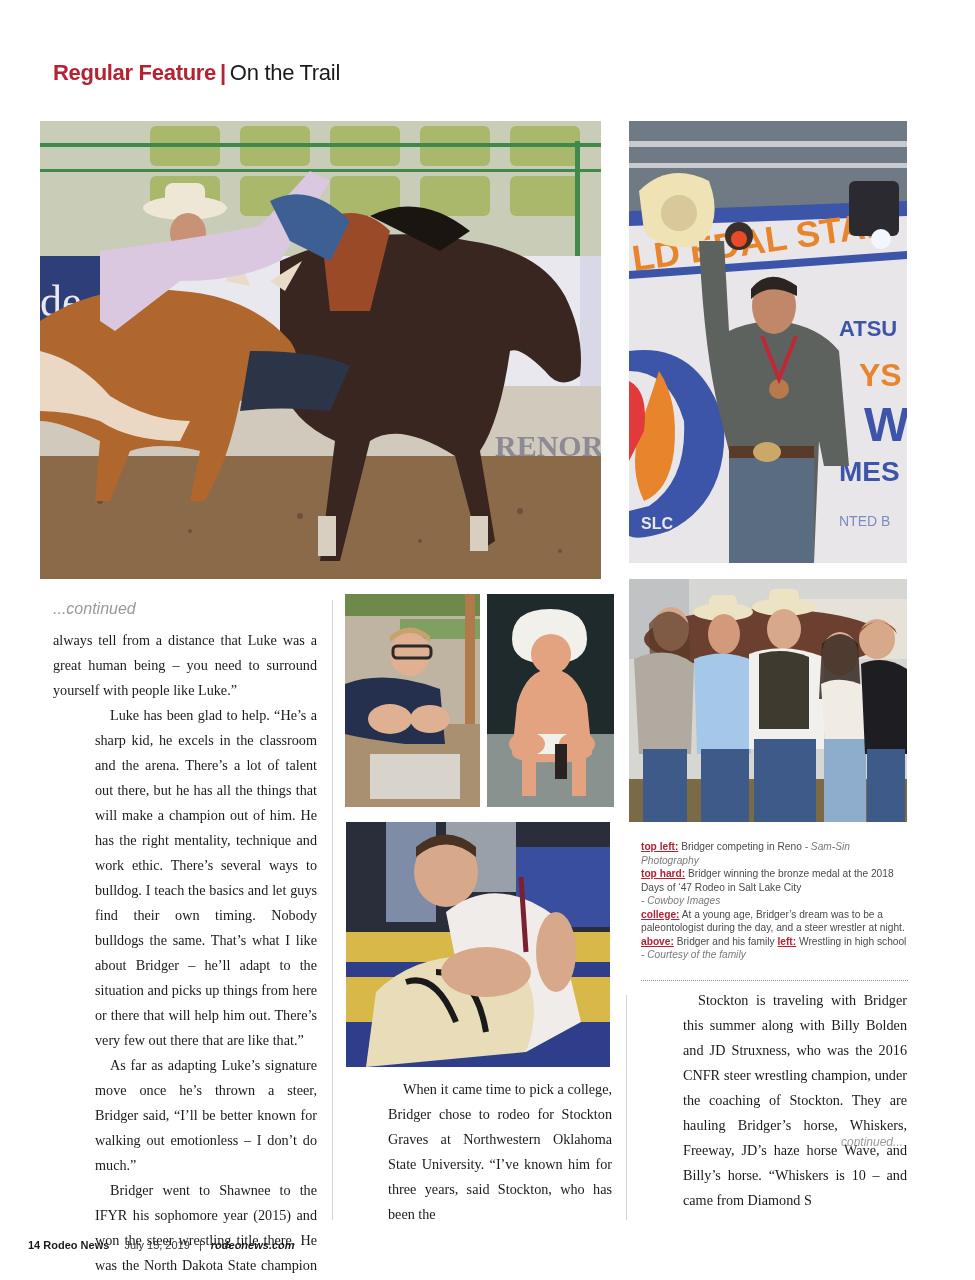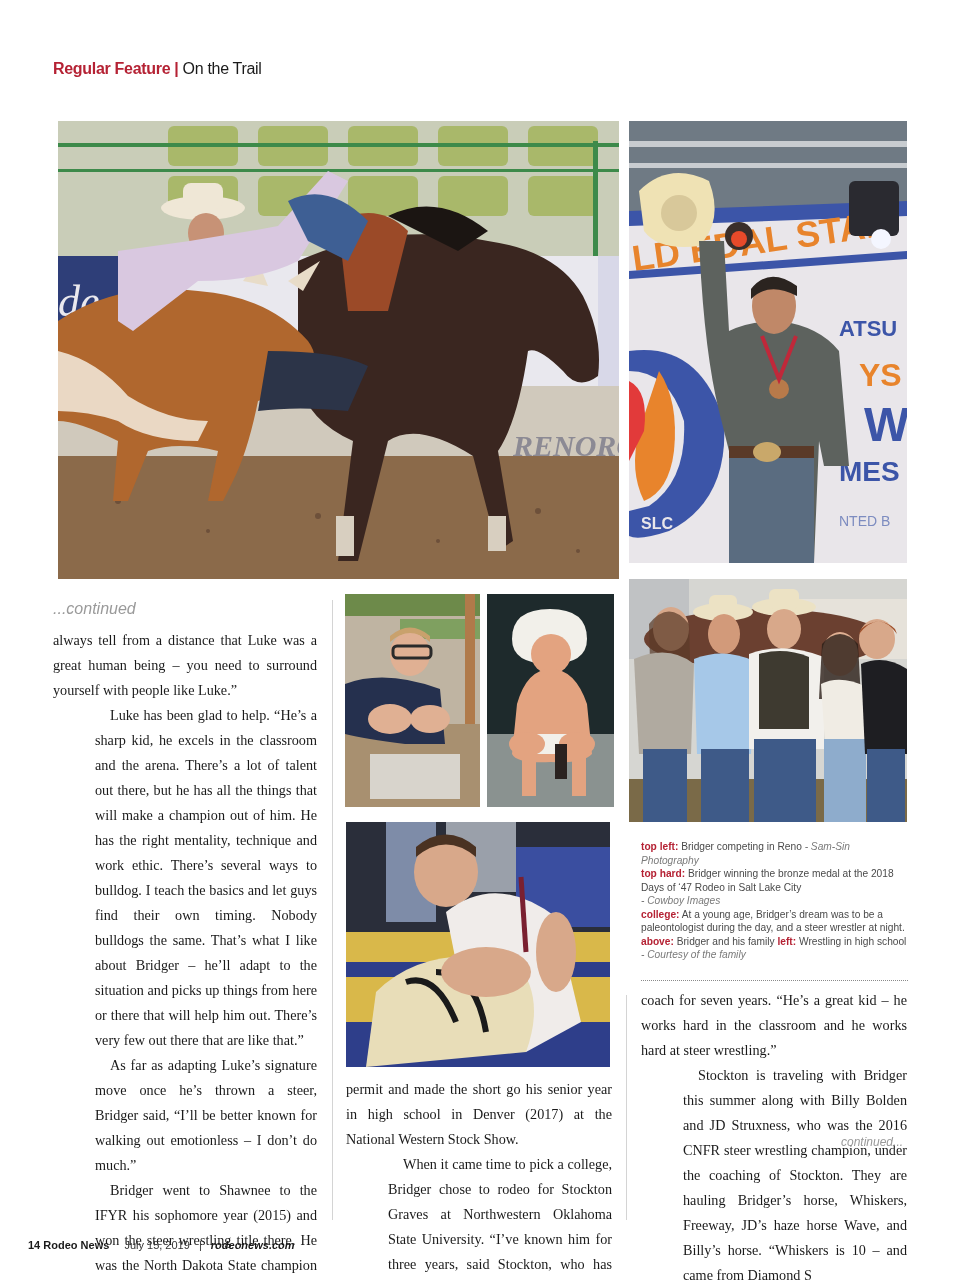--- a/index.html
+++ b/index.html
@@ -1,56 +1,56 @@
 <!DOCTYPE html>
 <html><head>
 <meta charset="utf-8">
 <style>
   html, body { margin: 0; padding: 0; }
   body { width: 975px; height: 1280px; background: #ffffff; position: relative; overflow: hidden; font-family: "Liberation Serif", serif; color: #1a1a1a; }
   .abs { position: absolute; }
 
-  .header { left: 53px; top: 60px; font-family: "Liberation Sans", sans-serif; font-size: 16px; font-stretch: condensed; letter-spacing: -0.3px; white-space: nowrap; }
+  .header { left: 53px; top: 60px; font-family: "Liberation Sans", sans-serif; font-size: 22px; font-stretch: condensed; letter-spacing: -0.3px; white-space: nowrap; }
   .header .sec { color: #b52234; font-weight: bold; }
   .header .bar { color: #b52234; font-weight: bold; margin: 0 4px; }
   .header .topic { color: #1a1a1a; }
 
   .photo { overflow: hidden; }
   .photo svg { display: block; width: 100%; height: 100%; }
 
   .cont-top { left: 53px; top: 600px; font-family: "Liberation Sans", sans-serif; font-style: italic; font-size: 16px; color: #9a9a9a; }
 
   .col { font-size: 14.2px; line-height: 25px; text-align: justify; hyphens: none; }
   .col p { margin: 0; }
   .col p.ind { text-indent: 15px; margin-left: 42px; }
 
   .vrule { width: 1px; background: #d4d4d4; }
 
   .caption { left: 641px; top: 840px; width: 268px; font-family: "Liberation Sans", sans-serif; font-size: 10.2px; line-height: 13.5px; color: #4a4a4a; }
-  .caption .lbl { color: #b52234; font-weight: bold; }
+  .caption .lbl { color: #b52234; font-weight: bold; text-decoration: underline; }
   .caption .credit { font-style: italic; color: #7a7a7a; }
 
   .dotrule { left: 641px; top: 980px; width: 267px; border-top: 1px dotted #8a8a8a; }
 
   .cont-bottom { left: 841px; top: 1135px; font-family: "Liberation Sans", sans-serif; font-style: italic; font-size: 12px; color: #9a9a9a; }
 
   .footer { left: 28px; top: 1239px; font-family: "Liberation Sans", sans-serif; font-size: 11px; white-space: nowrap; color: #1a1a1a; }
   .footer .pg, .footer .pub { font-weight: bold; }
   .footer .date { margin-left: 12px; color: #333; }
   .footer .sep { margin: 0 6px; color: #333; }
   .footer .site { font-style: italic; font-weight: bold; }
 </style>
 </head>
 <body>
 
 <div class="abs header">
   <span class="sec">Regular Feature</span><span class="bar">|</span><span class="topic">On the Trail</span>
 </div>
 
-<div class="abs photo" style="left:58px; top:121px; width:561px; height:458px;font-style:italic;">
+<div class="abs photo" style="left:40px; top:121px; width:561px; height:458px;">
   <svg viewBox="0 0 561 458" preserveAspectRatio="none">
     <rect x="0" y="0" width="561" height="458" fill="#b8b8a8"></rect>
     <rect x="0" y="0" width="561" height="140" fill="#c9cdb8"></rect>
     <g fill="#a9b86a">
       <rect x="110" y="5" width="70" height="40" rx="6"></rect>
         <rect x="200" y="5" width="70" height="40" rx="6"></rect>
         <rect x="290" y="5" width="70" height="40" rx="6"></rect>
         <rect x="380" y="5" width="70" height="40" rx="6"></rect>
         <rect x="470" y="5" width="70" height="40" rx="6"></rect>
       <rect x="110" y="55" width="70" height="40" rx="6"></rect>
@@ -233,36 +233,34 @@
 <div class="abs col" style="left:53px; top:628px; width:264px;">
   <p>always tell from a distance that Luke was a great human being – you need to surround yourself with people like Luke.”</p>
   <p class="ind">Luke has been glad to help. “He’s a sharp kid, he excels in the classroom and the arena. There’s a lot of talent out there, but he has all the things that will make a champion out of him. He has the right mentality, technique and work ethic. There’s several ways to bulldog. I teach the basics and let guys find their own timing. Nobody bulldogs the same. That’s what I like about Bridger – he’ll adapt to the situation and picks up things from here or there that will help him out. There’s very few out there that are like that.”</p>
   <p class="ind">As far as adapting Luke’s signature move once he’s thrown a steer, Bridger said, “I’ll be better known for walking out emotionless – I don’t do much.”</p>
   <p class="ind">Bridger went to Shawnee to the IFYR his sophomore year (2015) and won the steer wrestling title there.  He was the North Dakota State champion wrestler at 170 # in 2016 – his junior year in high school. He was also in football but made the decision his senior year to retire from both sports so he could focus on getting into The AMERICAN. He qualified for the semi-finals that year in Rapid City, but didn’t make it to the AT&amp;T – he finished in the top 25. He turned 18 in August before his senior year, bought his PRCA</p>
 </div>
 
 <div class="abs vrule" style="left:332px; top:600px; height:620px;"></div>
 
 <div class="abs col" style="left:346px; top:1077px; width:266px;">
-  <p>permit and made the short go his senior year in high school in Denver (2017) at the National Western Stock Show.</p>
   <p class="ind">When it came time to pick a college, Bridger chose to rodeo for Stockton Graves at Northwestern Oklahoma State University. “I’ve known him for three years, said Stockton, who has been the</p>
 </div>
 
 <div class="abs vrule" style="left:626px; top:995px; height:225px;"></div>
 
 <div class="abs caption">
   <span class="lbl">top left:</span><span> Bridger competing in Reno </span><span class="credit">- Sam-Sin Photography</span><br>
   <span class="lbl">top hard:</span><span> Bridger winning the bronze medal at the 2018 Days of ‘47 Rodeo in Salt Lake City </span><br><span class="credit">-  Cowboy Images</span><br>
   <span class="lbl">college:</span><span> At a young age, Bridger’s dream was to be a paleontologist during the day, and a steer wrestler at night.  </span><span class="lbl">above:</span><span> Bridger and his family </span><span class="lbl">left:</span><span> Wrestling in high school </span><span class="credit"> - Courtesy of the family</span>
 </div>
 
 <div class="abs dotrule"></div>
 
 <div class="abs col" style="left:641px; top:988px; width:266px;">
-  <p>coach for seven years. “He’s a great kid – he works hard in the classroom and he works hard at steer wrestling.”</p>
   <p class="ind">Stockton is traveling with Bridger this summer along with Billy Bolden and JD Struxness, who was the 2016 CNFR steer wrestling champion, under the coaching of Stockton.  They are hauling Bridger’s horse, Whiskers, Freeway, JD’s haze horse Wave, and Billy’s horse. “Whiskers is 10 – and came from Diamond S</p>
 </div>
 
 <div class="abs cont-bottom">continued...</div>
 
 <div class="abs footer">
   <span class="pg">14</span>
   <span class="pub">Rodeo News</span>
   <span class="date">July 15, 2019</span>
   <span class="sep">|</span>

